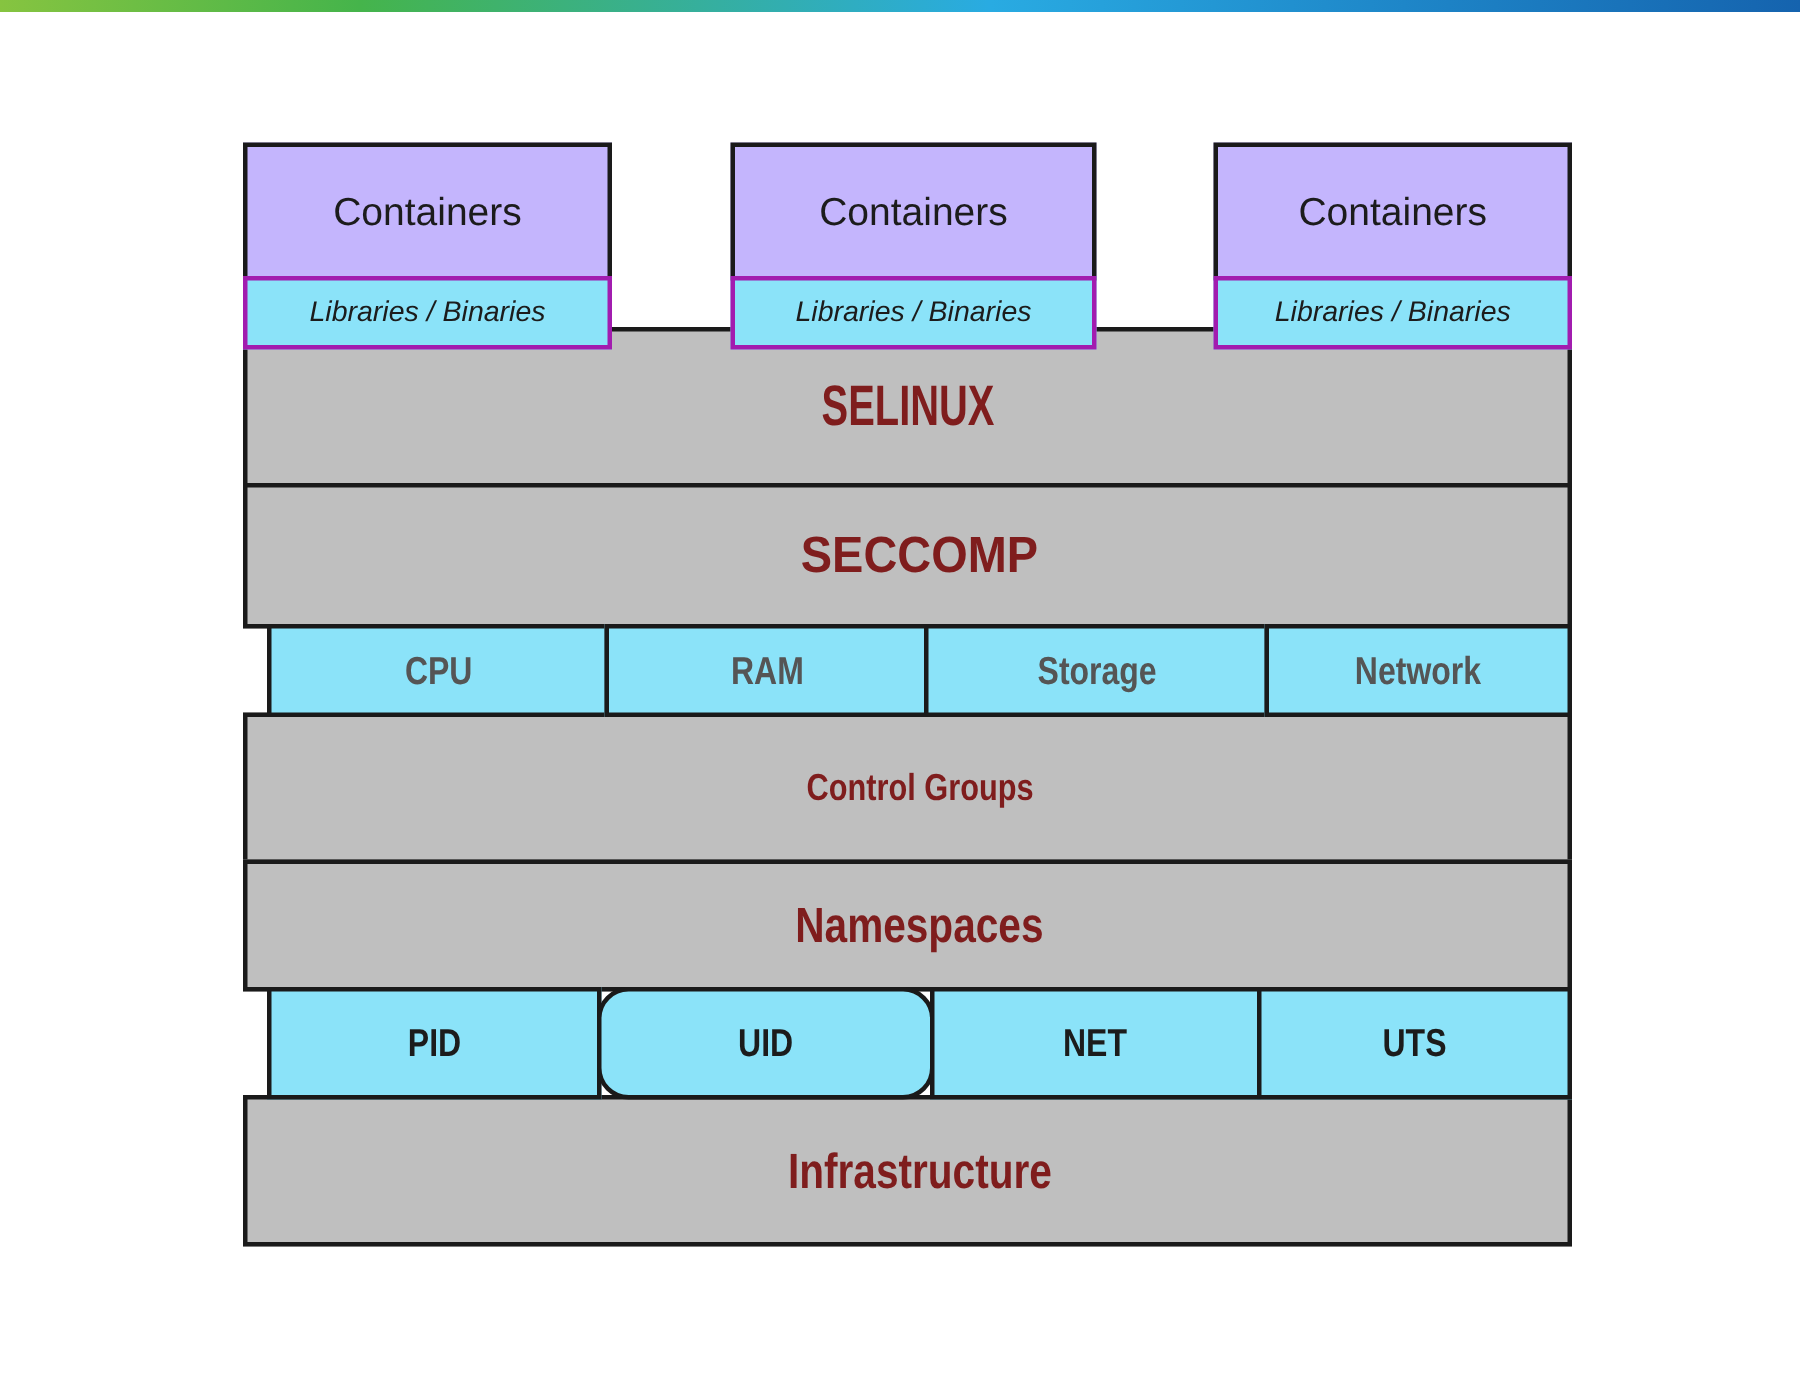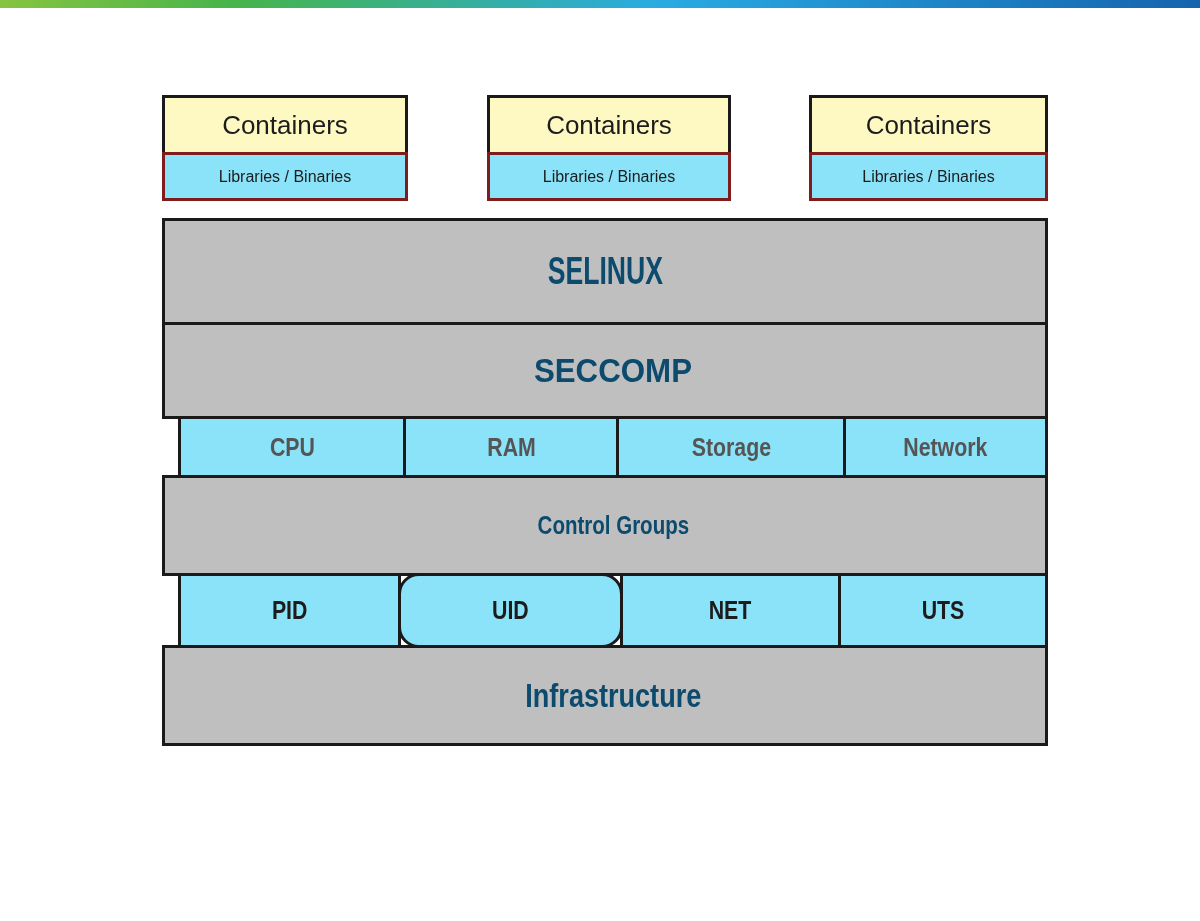--- a/index.html
+++ b/index.html
@@ -20,42 +20,42 @@
 
   .diagram { position: absolute; left: 162px; top: 95px; width: 886px; }
 
   
   .stacks-row { position: relative; height: 126px; z-index: 2; }
   .stack { position: absolute; top: 0; }
   .stack-0 { left: 0px;   width: 246px; }
   .stack-1 { left: 325px; width: 244px; }
   .stack-2 { left: 647px; width: 239px; }
   .stack-top {
-    height: 60px;
-    background: #fef9c3;
+    height: 92px;
+    background: #c4b5fd;
     border: 3px solid #1A1A1A;
     display: flex; align-items: center; justify-content: center;
     font-size: 26px; color: #1C1C1C;
   }
   .stack-bottom {
     height: 49px; margin-top: -3px;
     background: #8BE3F9;
-    border: 3px solid #7f1d1d;
+    border: 3px solid #a21caf;
     display: flex; align-items: center; justify-content: center;
-    font-size: 16px; color: #1C1C1C;
+    font-size: 19px; color: #1C1C1C; font-style: italic;
   }
 
   
   .bands { position: relative; z-index: 1; margin-top: -3px; }
   .band {
     width: 886px;
     background: #BFBFBF;
     border: 3px solid #1A1A1A;
     display: flex; align-items: center; justify-content: center;
-    font-weight: bold; color: #0c4a6e;
+    font-weight: bold; color: #7f1d1d;
   }
   .band + .band, .band + .cell-row, .cell-row + .band { margin-top: -3px; padding-left: 16px; }
   .band-selinux        { height: 107px; font-size: 38px; }
   .band-seccomp        { height: 97px;  font-size: 34px; }
   .band-controlgroups  { height: 101px; font-size: 25px; }
   .band-namespaces     { height: 88px;  font-size: 33px; }
   .band-infrastructure { height: 101px; font-size: 33px; }
 
   
   .cell-row { display: flex; width: 886px; }
@@ -139,20 +139,23 @@
         </div>
         <div class="cell rc-3">
           <span class="cond">Network</span>
         </div>
       </div>
 
       <div class="band band-controlgroups">
         <span class="cond">Control Groups</span>
       </div>
 
+      <div class="band band-namespaces">
+        <span class="cond">Namespaces</span>
+      </div>
 
       <div class="cell-row cell-row-ns">
         <div class="cell nc-0">
           <span class="cond">PID</span>
         </div>
         <div class="cell nc-1">
           <span class="cond">UID</span>
         </div>
         <div class="cell nc-3">
           <span class="cond">NET</span>

